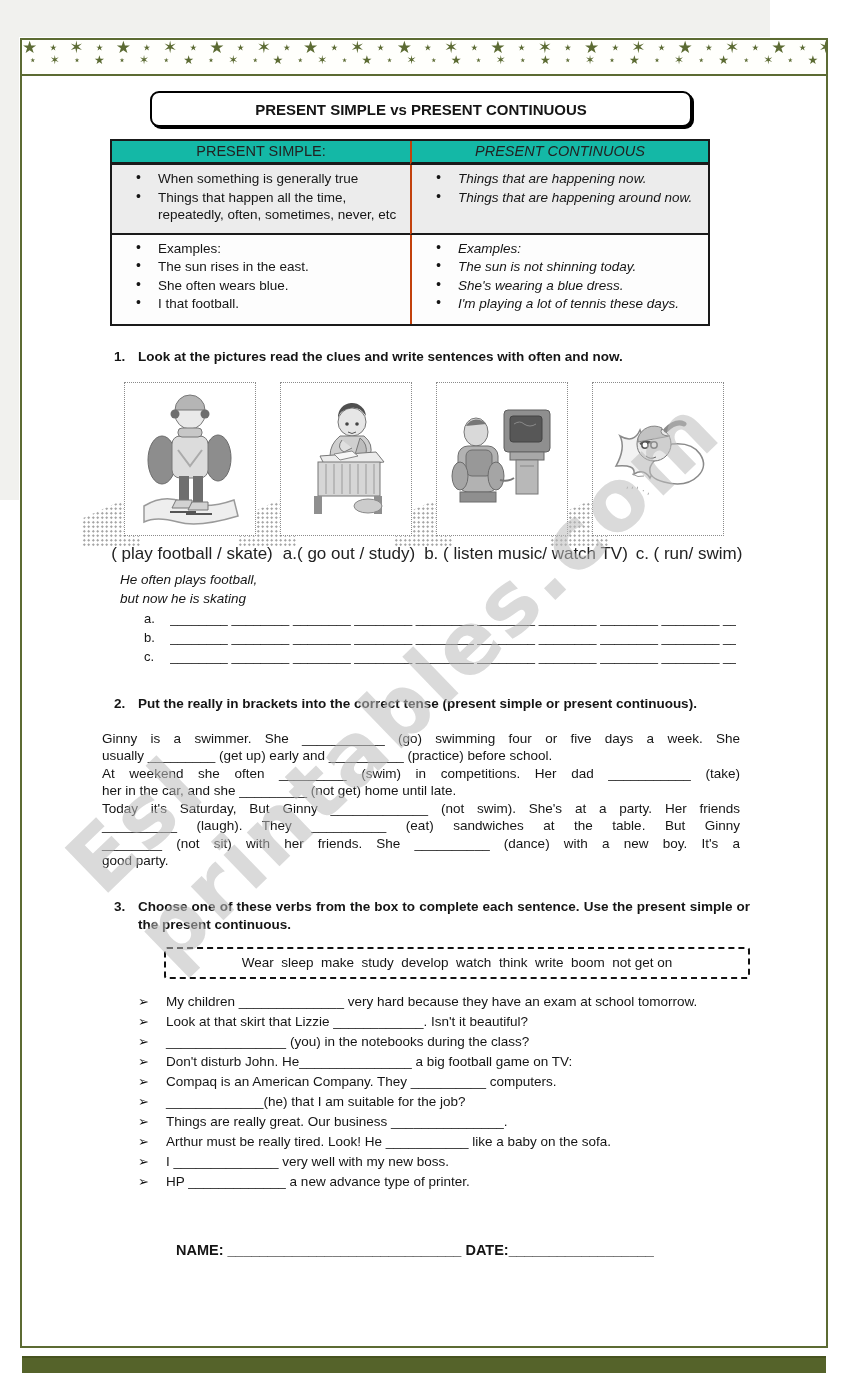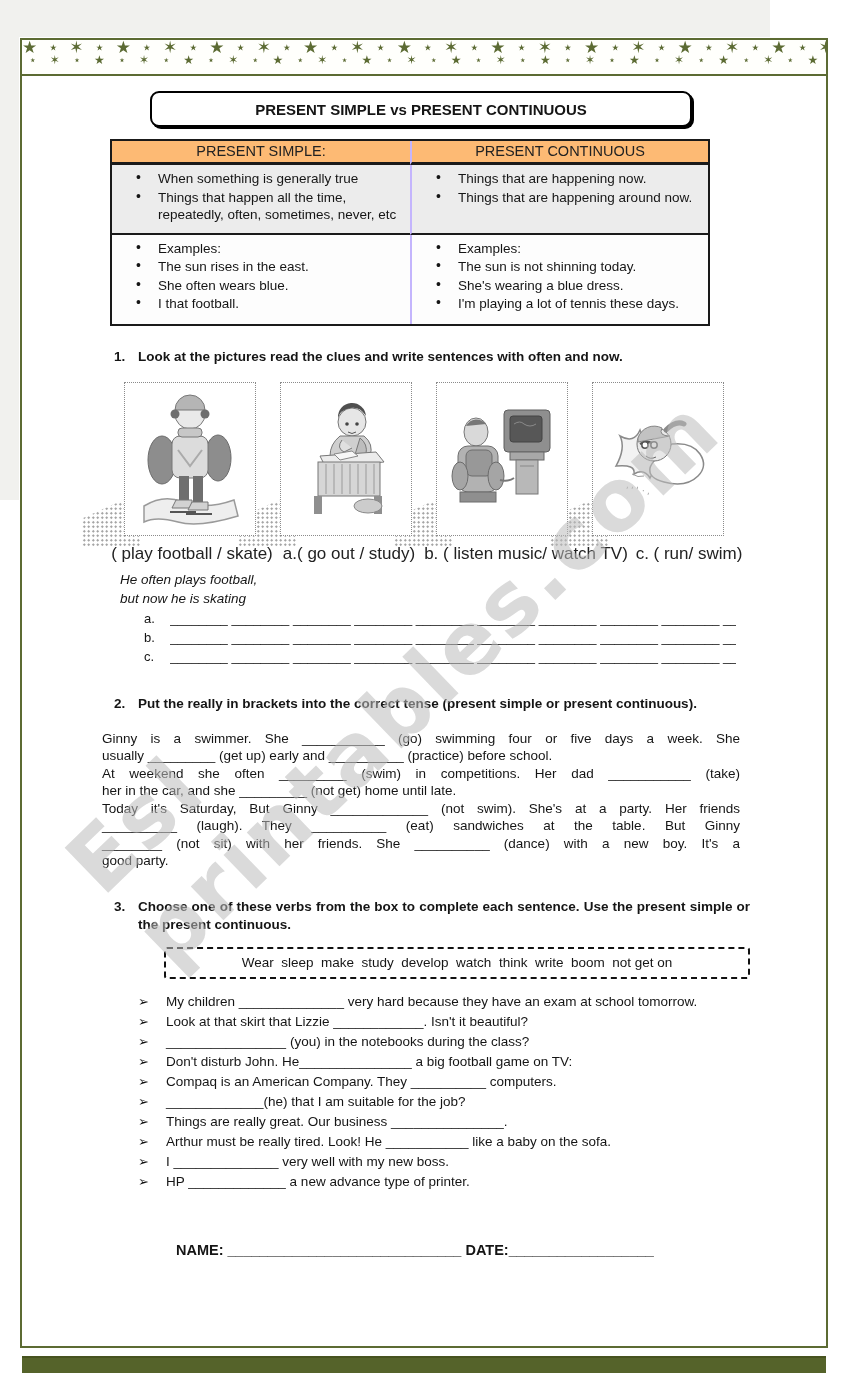--- a/index.html
+++ b/index.html
@@ -28,23 +28,23 @@
     font-family:"DejaVu Sans",sans-serif;
   }
   .title-box{
     margin:15px 0 0 128px;width:538px;height:32px;
     border:2px solid #000;border-radius:9px;box-shadow:2px 2px 0 #000;
     display:flex;align-items:center;justify-content:center;
     font-weight:bold;font-size:15px;background:#fff;
   }
   .tbl{
     margin:12px 0 0 88px;width:600px;border:2px solid #1a1a1a;
-    display:grid;grid-template-columns:1fr 1fr;box-sizing:border-box;background:#fdba74;
-  }
-  .tbl .col2{border-left:2px solid #c4b5fd;}
+    display:grid;grid-template-columns:1fr 1fr;box-sizing:border-box;background:#14b8a6;
+  }
+  .tbl .col2{border-left:2px solid #c2410c;font-style:italic;}
   .th{
     border-bottom:3px solid #1a1a1a;text-align:center;
     padding:2px 0 3px 0;font-size:14.5px;color:#222;
   }
   .th.col2{border-bottom:3px solid #1a1a1a;}
   .uses{background:#ececec;border-bottom:2px solid #1a1a1a;padding:3px 4px 8px 0;}
   .examples{background:#fdfdfd;padding:3px 4px 10px 0;}
   .cell ul{margin:2px 0 0 0;padding:0 6px 0 46px;list-style:none;font-size:13.5px;}
   .cell li{position:relative;margin:1px 0;line-height:17.5px;}
   .cell .blt{position:absolute;left:-22px;top:-1px;font-size:14px;}

